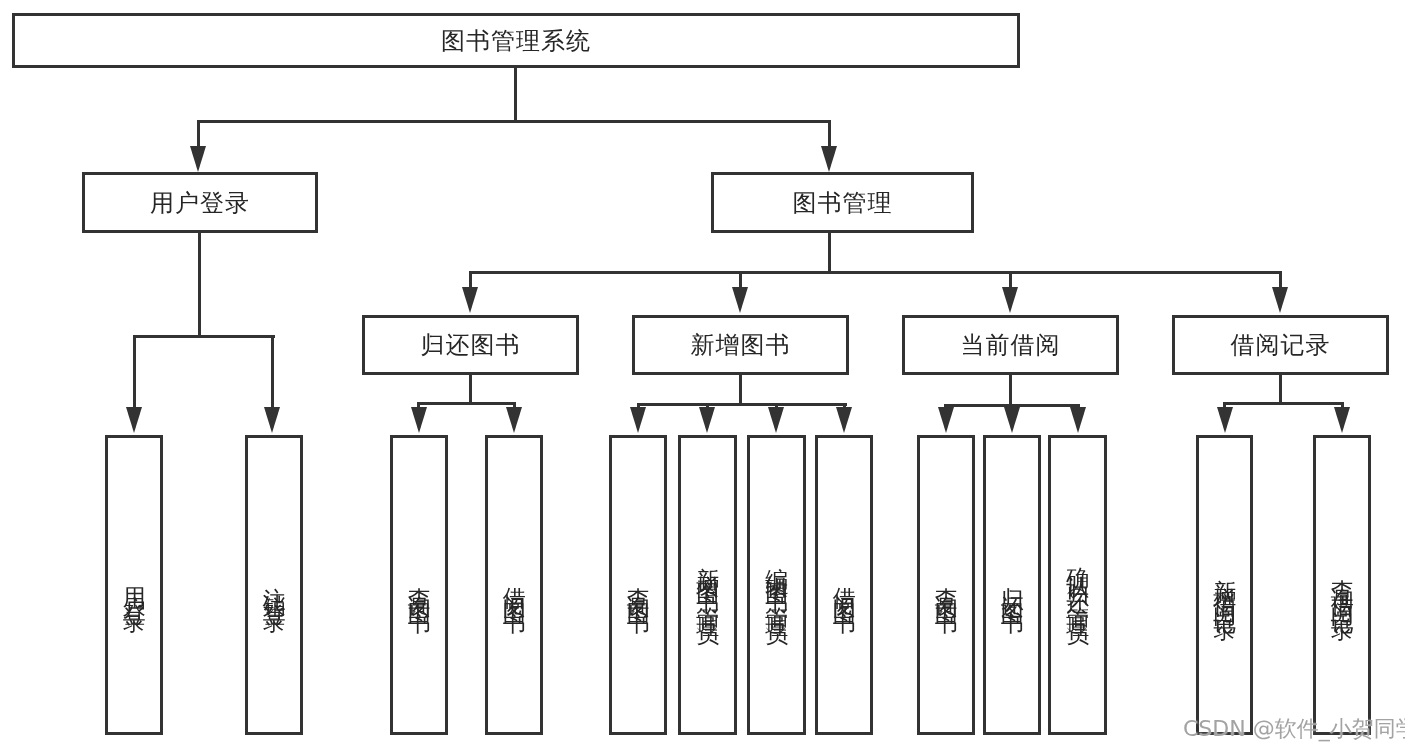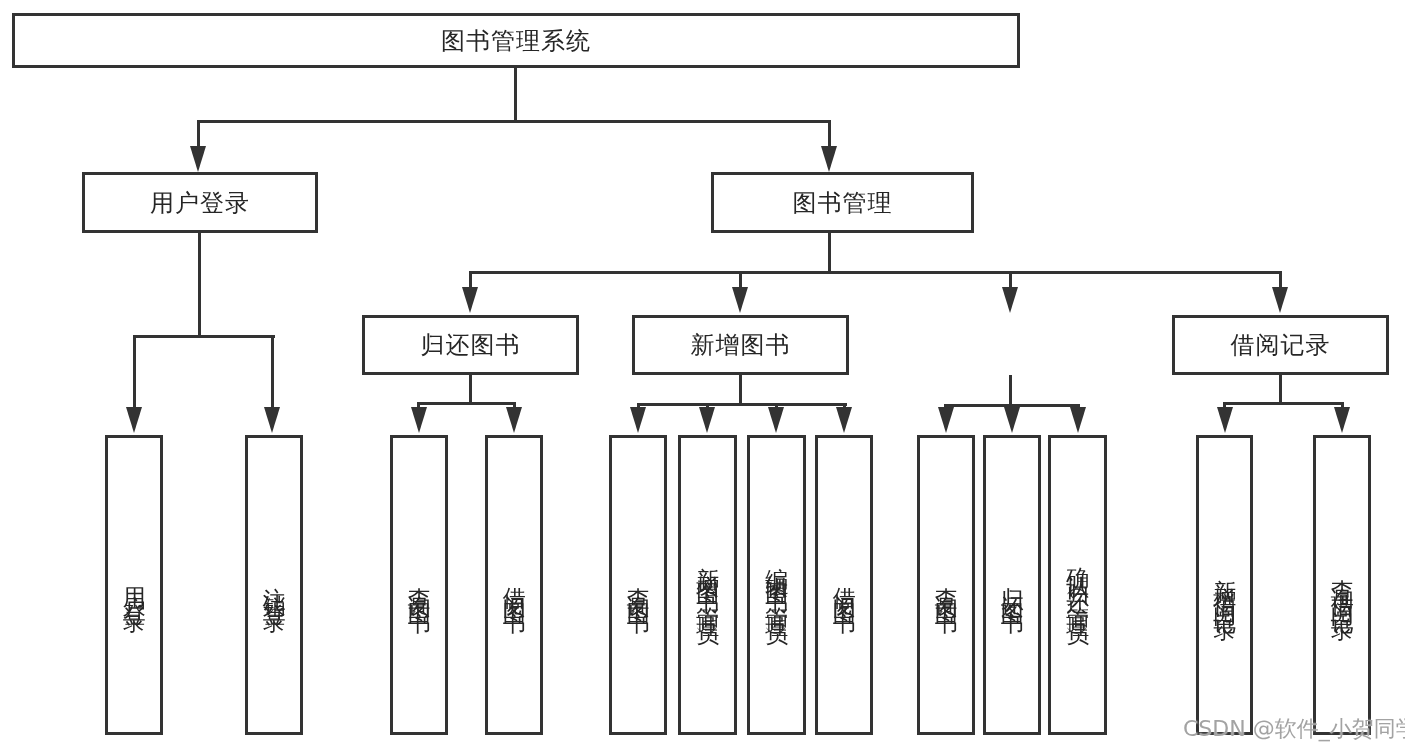--- a/index.html
+++ b/index.html
@@ -75,20 +75,23 @@
   <div class="arrow" style="left:462px;top:287px"></div>
   <div class="arrow" style="left:732px;top:287px"></div>
   <div class="arrow" style="left:1002px;top:287px"></div>
   <div class="arrow" style="left:1272px;top:287px"></div>
 
   <div class="node h" style="left:362px;top:315px;width:217px;height:60px">
     <span>归还图书</span>
   </div>
   <div class="node h" style="left:632px;top:315px;width:217px;height:60px">
     <span>新增图书</span>
+  </div>
+  <div class="node h" style="left:902px;top:315px;width:217px;height:60px">
+    <span>当前借阅</span>
   </div>
   <div class="node h" style="left:1172px;top:315px;width:217px;height:60px">
     <span>借阅记录</span>
   </div>
 
   <div class="vline" style="left:469px;top:375px;height:30px"></div>
   <div class="hline" style="left:417px;top:402px;width:99px"></div>
   <div class="vline" style="left:417px;top:402px;height:10px"></div>
   <div class="vline" style="left:513px;top:402px;height:10px"></div>
   <div class="arrow" style="left:411px;top:407px"></div>

